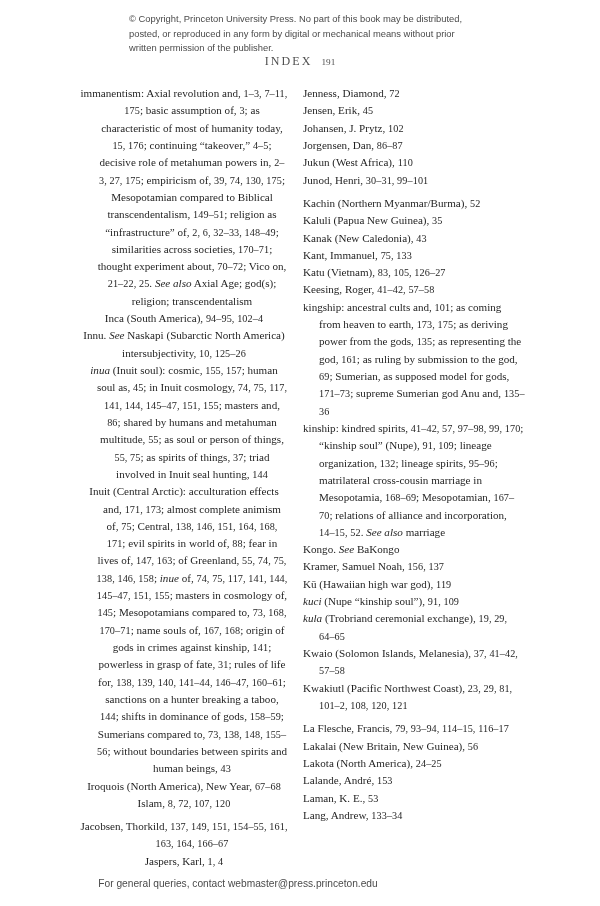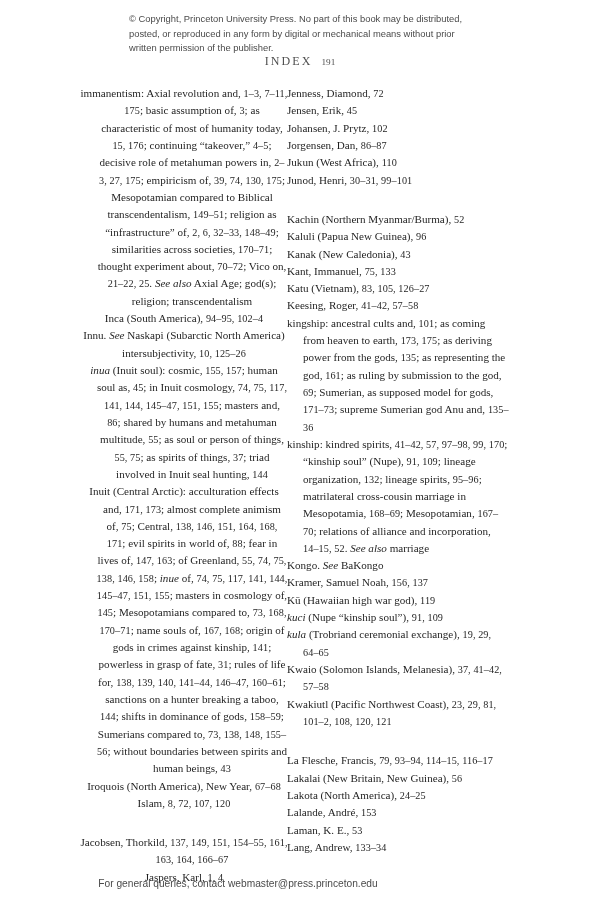--- a/index.html
+++ b/index.html
@@ -55,29 +55,29 @@
     width: 600px;
   }
   .column {
     position: absolute;
     top: 0;
     font-size: 11.1px;
     line-height: 17.32px;
     color: #1f1f1f;
   }
   .column.left  { left: 80px;  width: 208px; text-align: center; }
-  .column.right { left: 287px; width: 222px; }
+  .column.right { left: 303px; width: 222px; }
 
   .entry {
     margin: 0;
     padding: 0 0 0 16px;
     text-indent: -16px;
   }
   .entry.gap {
-    margin-top: 22px;
+    margin-top: 6px;
   }
   .entry .it { font-style: italic; }
   .entry .num { font-size: 10.2px; letter-spacing: 0.1px; }
 
   
   .footer {
     position: absolute;
     left: 0;
     top: 878px;
     width: 476px;
@@ -110,21 +110,21 @@
       <p class="entry">Jaspers, Karl, <span class="num">1, 4</span></p>
     </div>
   <div class="column right">
       <p class="entry">Jenness, Diamond, <span class="num">72</span></p>
       <p class="entry">Jensen, Erik, <span class="num">45</span></p>
       <p class="entry">Johansen, J. Prytz, <span class="num">102</span></p>
       <p class="entry">Jorgensen, Dan, <span class="num">86–87</span></p>
       <p class="entry">Jukun (West Africa), <span class="num">110</span></p>
       <p class="entry">Junod, Henri, <span class="num">30–31, 99–101</span></p>
       <p class="entry gap">Kachin (Northern Myanmar/Burma), <span class="num">52</span></p>
-      <p class="entry">Kaluli (Papua New Guinea), <span class="num">96</span></p>
+      <p class="entry">Kaluli (Papua New Guinea), <span class="num">35</span></p>
       <p class="entry">Kanak (New Caledonia), <span class="num">43</span></p>
       <p class="entry">Kant, Immanuel, <span class="num">75, 133</span></p>
       <p class="entry">Katu (Vietnam), <span class="num">83, 105, 126–27</span></p>
       <p class="entry">Keesing, Roger, <span class="num">41–42, 57–58</span></p>
       <p class="entry">kingship: ancestral cults and, <span class="num">101</span>; as coming from heaven to earth, <span class="num">173, 175</span>; as deriving power from the gods, <span class="num">135</span>; as representing the god, <span class="num">161</span>; as ruling by submission to the god, <span class="num">69</span>; Sumerian, as supposed model for gods, <span class="num">171–73</span>; supreme Sumerian god Anu and, <span class="num">135–36</span></p>
       <p class="entry">kinship: kindred spirits, <span class="num">41–42, 57, 97–98, 99, 170</span>; “kinship soul” (Nupe), <span class="num">91, 109</span>; lineage organization, <span class="num">132</span>; lineage spirits, <span class="num">95–96</span>; matrilateral cross-cousin marriage in Mesopotamia, <span class="num">168–69</span>; Mesopotamian, <span class="num">167–70</span>; relations of alliance and incorporation, <span class="num">14–15, 52</span>. <span class="it">See also</span> marriage</p>
       <p class="entry">Kongo. <span class="it">See</span> BaKongo</p>
       <p class="entry">Kramer, Samuel Noah, <span class="num">156, 137</span></p>
       <p class="entry">Kū (Hawaiian high war god), <span class="num">119</span></p>
       <p class="entry"><span class="it">kuci</span> (Nupe “kinship soul”), <span class="num">91, 109</span></p>

